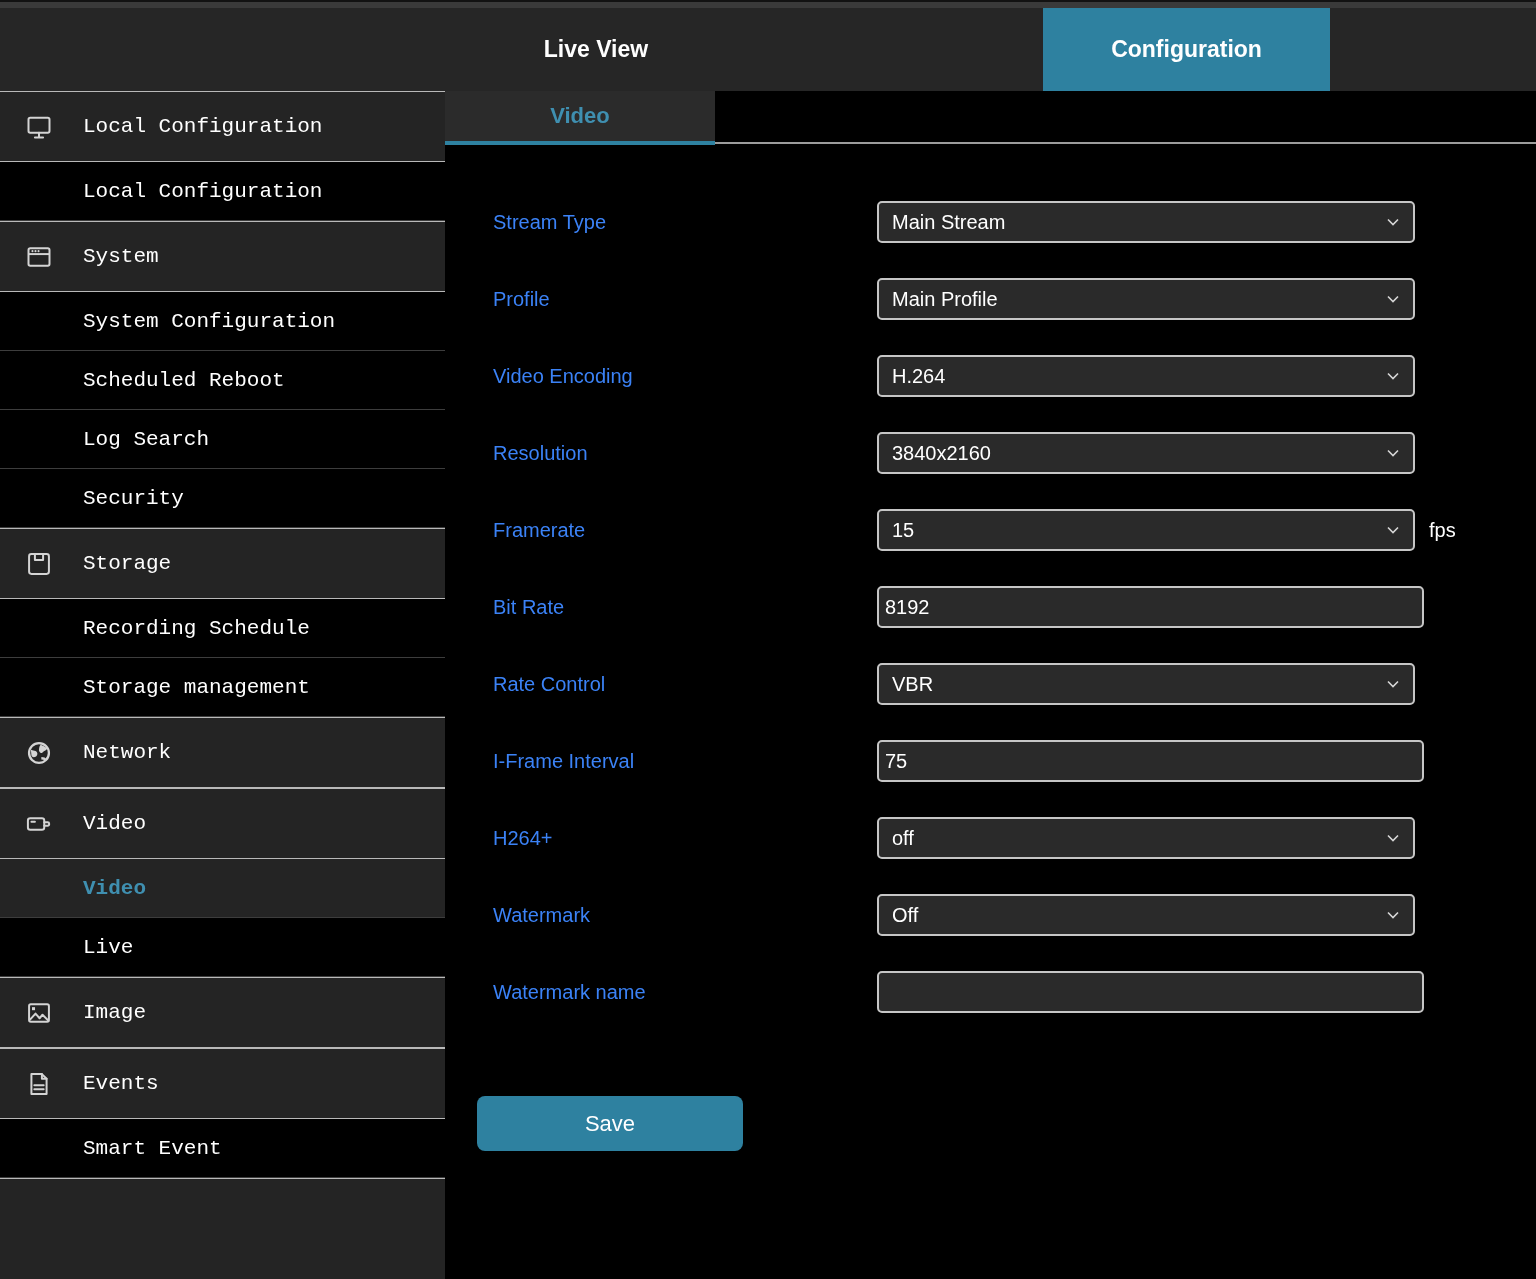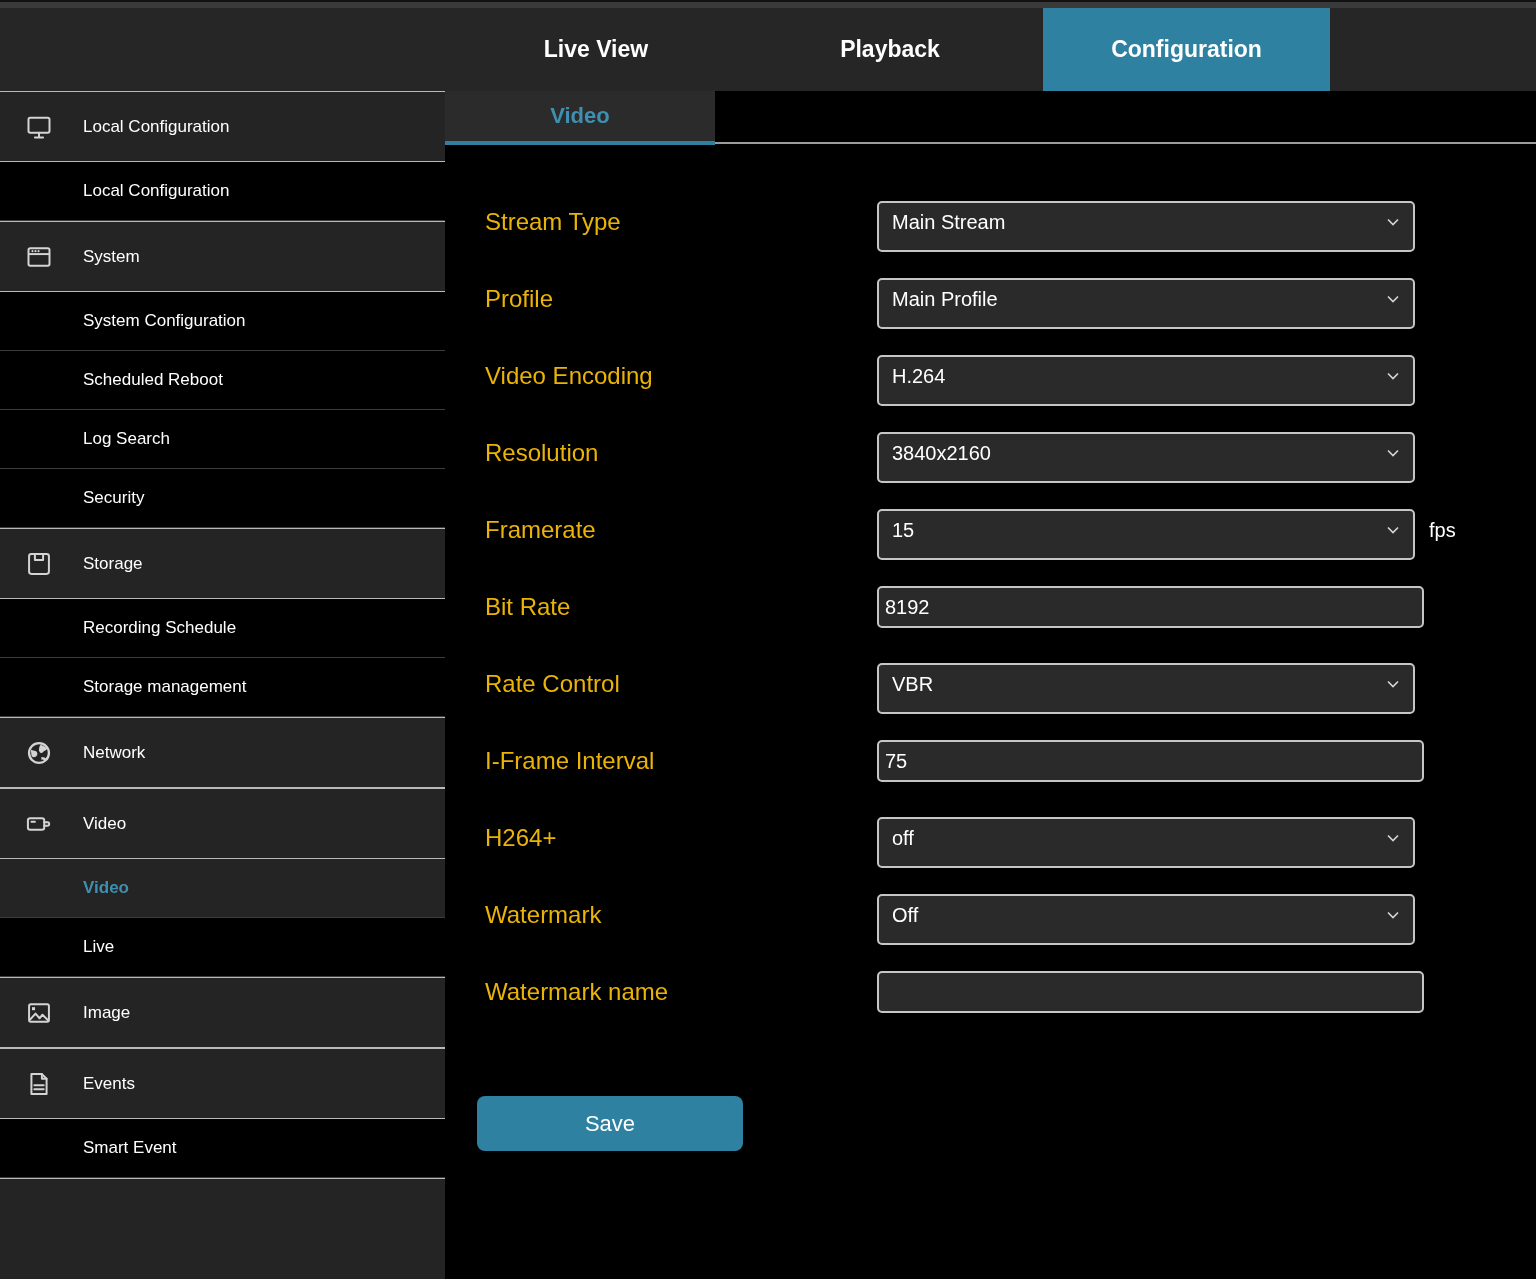--- a/index.html
+++ b/index.html
@@ -20,34 +20,34 @@
   .htab.config{left:1043px;width:287px;background:#2e81a0;}
 
   
   .sidebar{position:absolute;left:0;top:91px;width:445px;height:1188px;background:#000;display:flex;flex-direction:column;}
   .side-item{display:flex;align-items:center;box-sizing:border-box;flex:0 0 auto;cursor:pointer;}
   .side-item.parent{height:71px;background:#242424;border-top:1px solid #b9b9b9;border-bottom:1px solid #b9b9b9;}
   .side-item.sub{height:59px;background:#000;border-bottom:1px solid #3d3d3d;}
   .side-item.sub.selected{background:#242424;}
   .side-item.sub.selected .side-label{color:#3f8fb0;font-weight:bold;}
   .side-icon{width:30px;height:30px;margin-left:24px;display:inline-flex;align-items:center;justify-content:center;color:#d4d4d4;flex:0 0 auto;}
-  .side-label{margin-left:29px;font-size:17px;color:#fff;white-space:nowrap;}
+  .side-label{margin-left:29px;font-size:21px;color:#fff;white-space:nowrap;font-family:Liberation Mono, monospace;}
   .side-item.sub .side-label{margin-left:83px;}
   .side-filler{flex:1 1 auto;background:#242424;border-top:1px solid #b9b9b9;}
 
   
   .ctab{position:absolute;left:445px;top:91px;width:270px;height:50px;background:#2b2b2b;
         text-align:center;line-height:50px;font-size:22px;font-weight:bold;color:#3f8fb0;cursor:default;}
   .ctab-underline{position:absolute;left:445px;top:141px;width:270px;height:4px;background:#2e81a0;}
   .ctab-line{position:absolute;left:715px;top:142px;width:821px;height:2px;background:#9c9c9c;}
 
   
   .form-row{position:absolute;left:485px;height:42px;}
-  .f-label{position:absolute;left:0;top:0;height:42px;line-height:42px;font-size:24px;color:#eab308;white-space:nowrap;}
-  .selectbox{position:absolute;left:392px;top:0;width:538px;height:51px;box-sizing:border-box;
+  .f-label{position:absolute;left:8px;top:0;height:42px;line-height:42px;font-size:20px;color:#3b82f6;white-space:nowrap;}
+  .selectbox{position:absolute;left:392px;top:0;width:538px;height:42px;box-sizing:border-box;
              background:#2a2a2a;border:2px solid #c6c6c6;border-radius:5px;cursor:pointer;}
   .sel-val{position:absolute;left:13px;top:0;height:38px;line-height:38px;font-size:20px;color:#fff;}
   .chev{position:absolute;right:12px;top:11px;width:16px;height:16px;color:#d6d6d6;}
   .text-input{position:absolute;left:392px;top:0;width:547px;height:42px;box-sizing:border-box;
               background:#2a2a2a;border:2px solid #c6c6c6;border-radius:5px;color:#fff;
               font-size:20px;font-family:"Liberation Sans",sans-serif;padding:8px 6px;outline:none;}
   .suffix{position:absolute;left:944px;top:0;height:42px;line-height:42px;font-size:20px;color:#fff;}
 
   .save-btn{position:absolute;left:467px;top:1096px;width:266px;height:55px;background:#2e81a0;
             border:none;border-radius:8px;color:#fff;font-size:22px;font-family:"Liberation Sans",sans-serif;cursor:pointer;margin-left:10px;}
@@ -55,21 +55,20 @@
 </style>
 </head>
 <body>
 
 <div class="page">
 
   <div class="topstrip"></div>
 
   <div class="header">
     <div class="htab live">Live View</div>
-    <div class="htab playback">Playback</div>
     <div class="htab config">Configuration</div>
   </div>
 
   <div class="sidebar">
 
     <div class="side-item parent">
       <span class="side-icon">
         <svg width="28" height="28" viewBox="0 0 24 24" fill="none" stroke="currentColor" stroke-width="1.7" stroke-linecap="round" stroke-linejoin="round">
           <rect x="3" y="4" width="18" height="13" rx="1.5"></rect>
             <path d="M8.5 21h7M12 17v4"></path>

